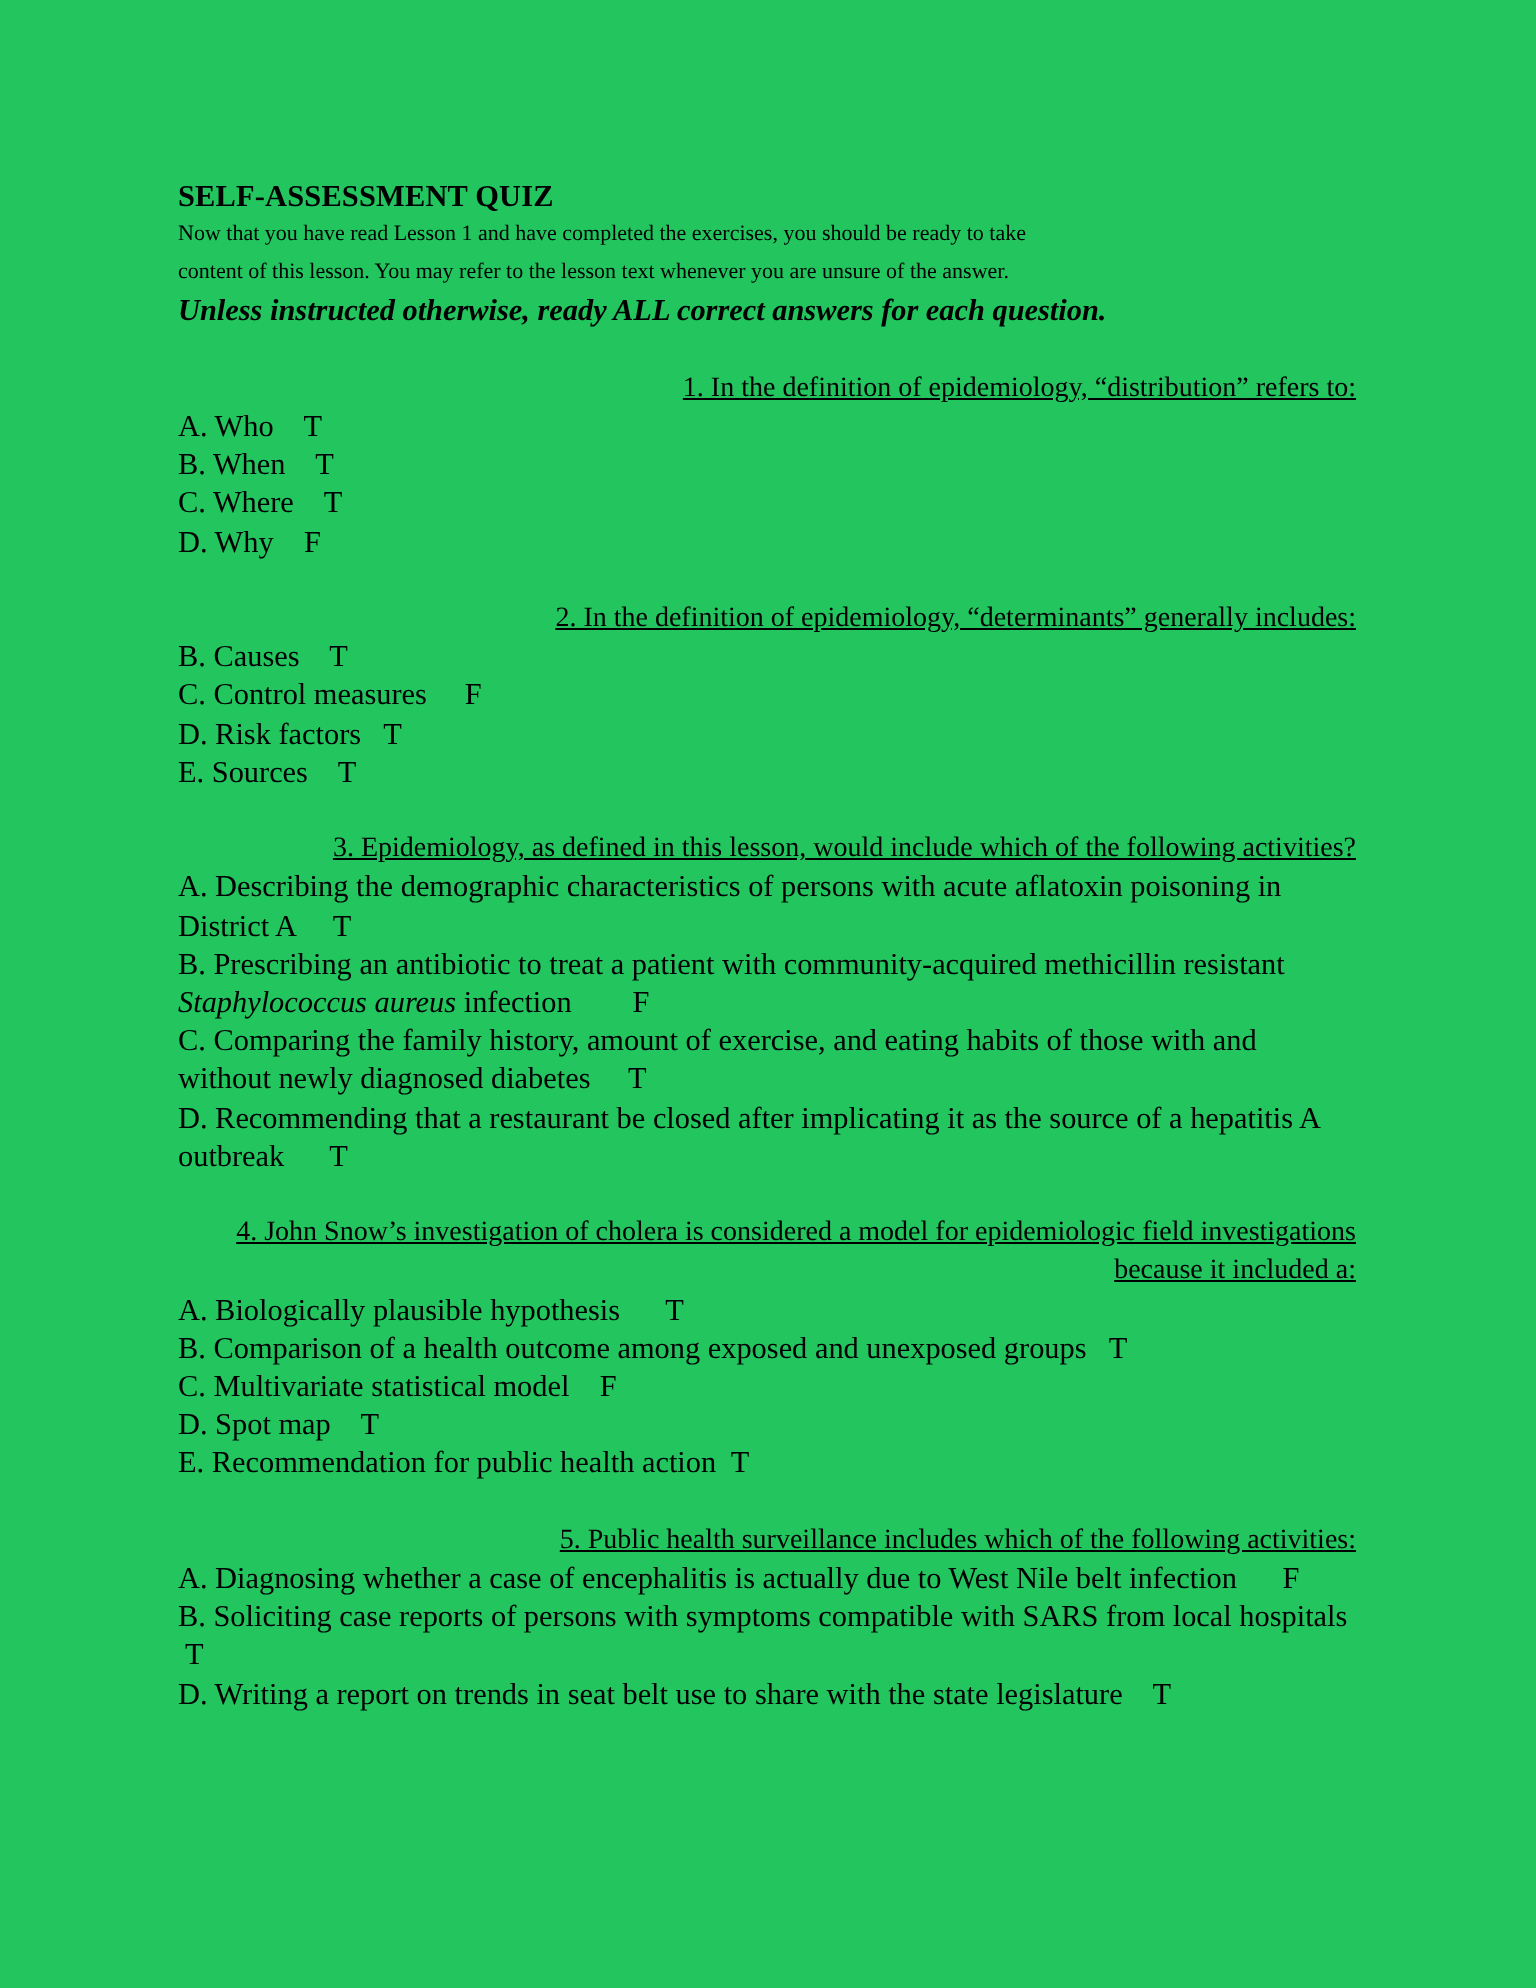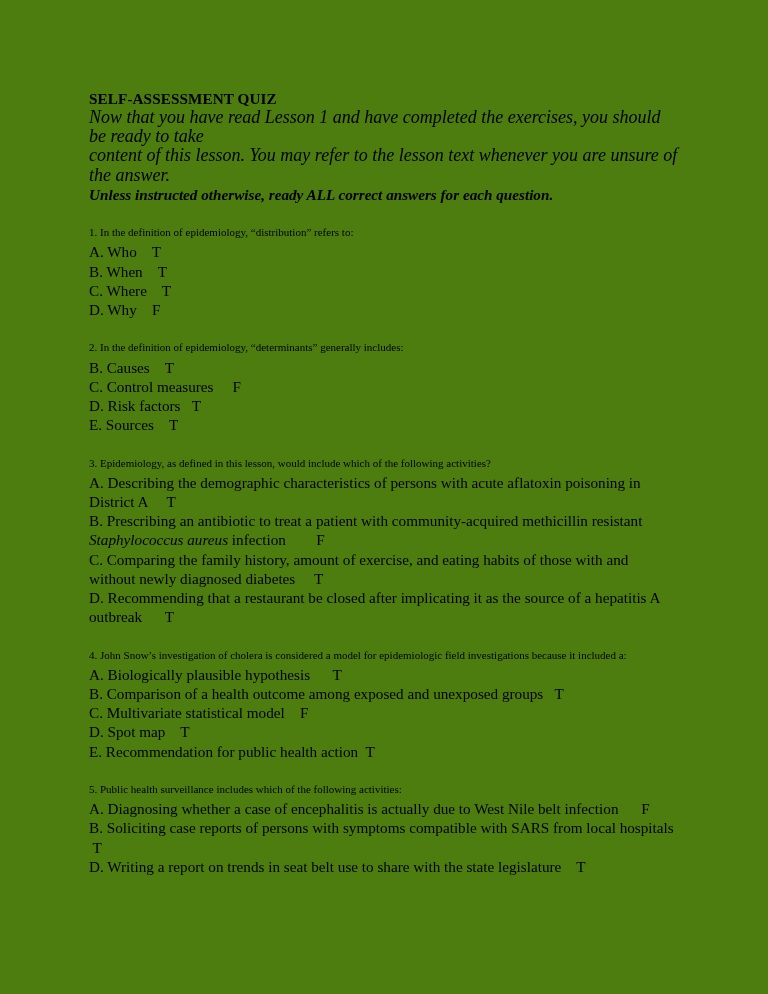--- a/index.html
+++ b/index.html
@@ -11,40 +11,39 @@
     width: 768px;
     height: 994px;
     font-family: "Liberation Serif", "DejaVu Serif", serif;
     color: #000000;
     -webkit-font-smoothing: antialiased;
   }
   .page {
     position: relative;
     width: 768px;
     height: 994px;
-    background: #4d7c0f;
+    background: #22c55e;
     overflow: hidden;
   }
   .content {
     position: absolute;
     left: 89px;
     top: 89px;
     width: 589px;
   }
   .quiz-title {
     font-size: 15.2px;
     font-weight: bold;
     font-style: normal;
     line-height: 19px;
     letter-spacing: 0.1px;
     margin: 0;
   }
   .intro-line {
-    font-size: 18px;
-    font-style: italic;
+    font-size: 11px;
     font-weight: normal;
     line-height: 19.2px;
     margin: 0;
   }
   .intro-strong {
     font-size: 15.2px;
     font-style: italic;
     font-weight: bold;
     line-height: 19.2px;
     margin: 0;
@@ -52,24 +51,25 @@
   .question-block {
     margin: 0;
     padding: 0;
   }
   .spacer-line {
     height: 19.2px;
     line-height: 19.2px;
     font-size: 15.2px;
   }
   .q-stem {
-    font-size: 11px;
+    font-size: 14px;
     line-height: 19.2px;
     margin: 0;
-    text-align: left;
+    text-align: right;
+    text-decoration: underline;
   }
   .q-option {
     font-size: 15.2px;
     line-height: 19.2px;
     margin: 0;
     text-align: left;
   }
   .ital {
     font-style: italic;
   }

